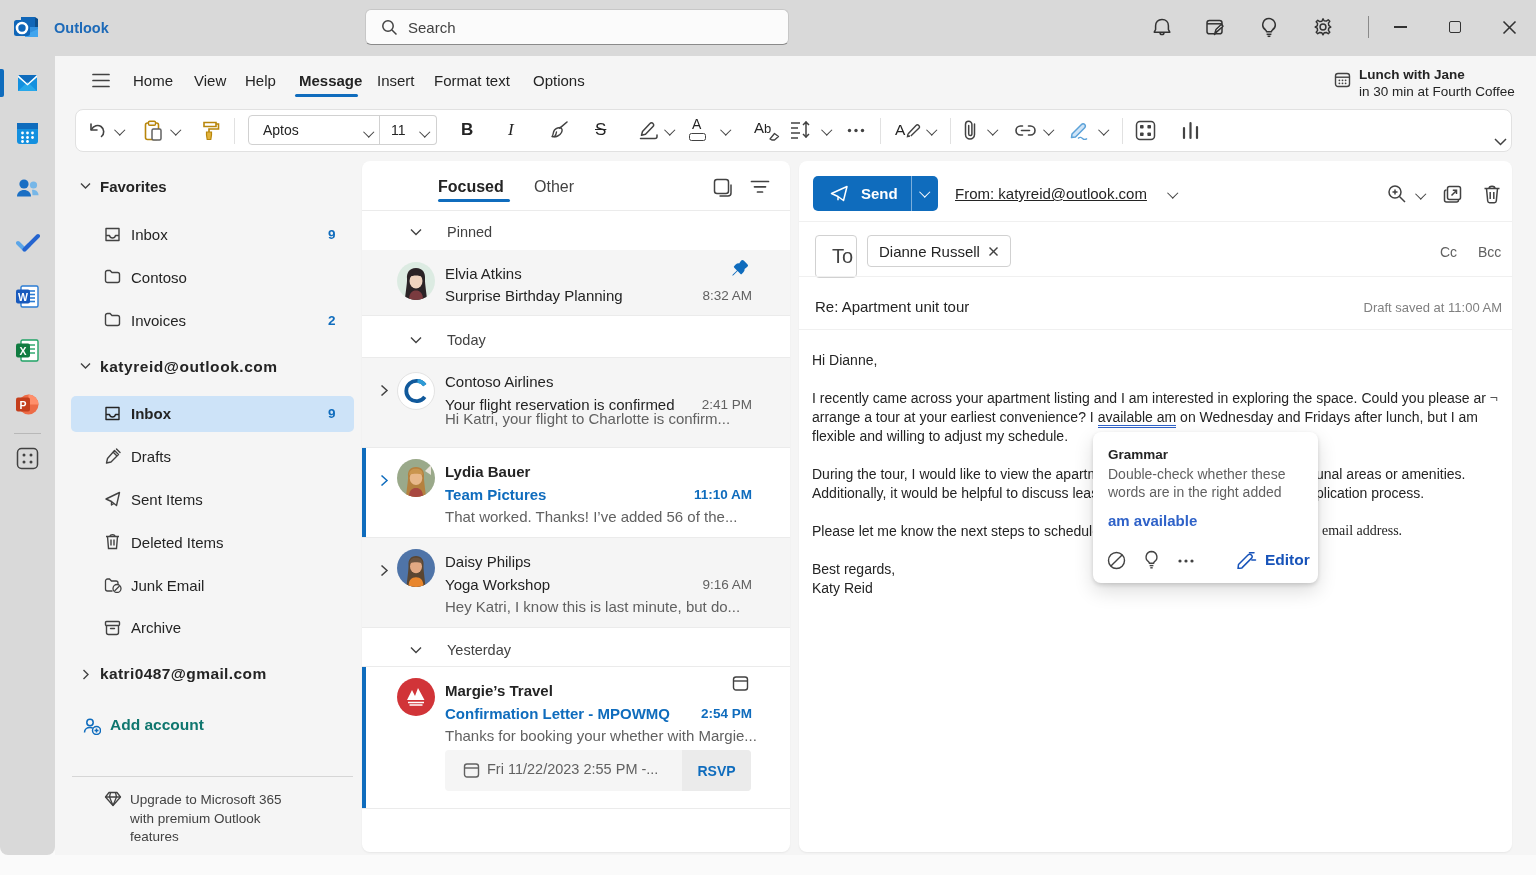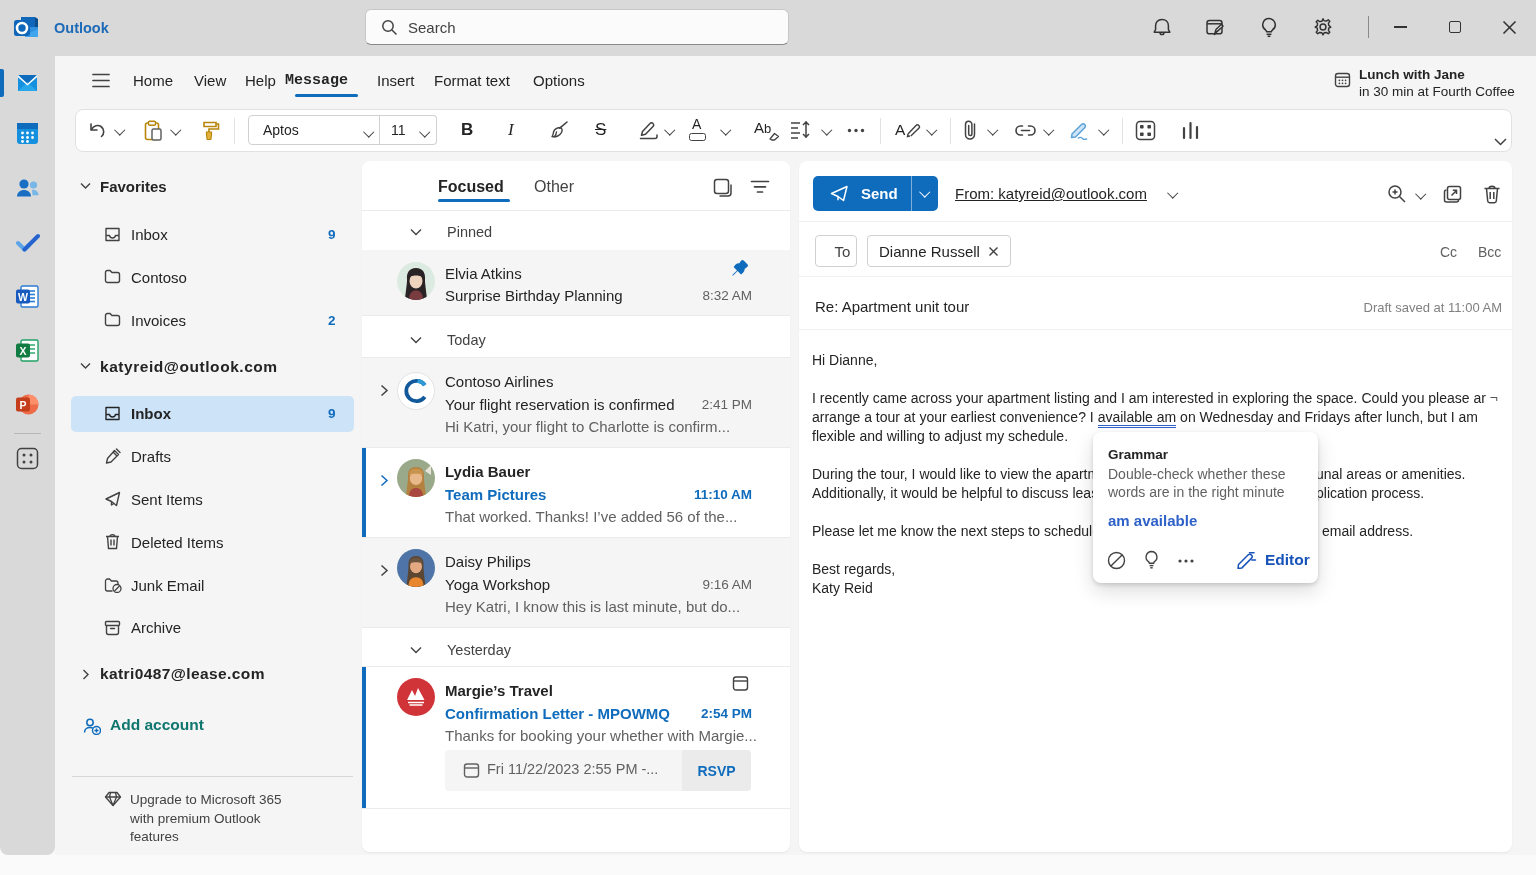--- a/index.html
+++ b/index.html
@@ -211,21 +211,21 @@
 <div class="abs" id="hamburger" style="left:92px; top:73px;">
     <svg width="18" height="15" viewBox="0 0 18 15" stroke="#424242" stroke-width="1.7" stroke-linecap="round">
       <line x1="1" y1="1.5" x2="17" y2="1.5"></line>
       <line x1="1" y1="7.5" x2="17" y2="7.5"></line>
       <line x1="1" y1="13.5" x2="17" y2="13.5"></line>
     </svg>
   </div>
 <div class="abs menuitem" style="left:133px;">Home</div>
 <div class="abs menuitem" style="left:194px;">View</div>
 <div class="abs menuitem" style="left:245px;">Help</div>
-<div class="abs menuitem bold" style="left:285px;font-family:Liberation Mono, monospace;">Message</div>
+<div class="abs menuitem bold" style="left:299px;">Message</div>
 <div class="abs" id="msg-underline"></div>
 <div class="abs menuitem" style="left:377px;">Insert</div>
 <div class="abs menuitem" style="left:434px;">Format text</div>
 <div class="abs menuitem" style="left:533px;">Options</div>
 <div class="abs" id="lunch">
   <div class="abs" style="left:1334px; top:71px;">
       <svg width="17" height="17" viewBox="0 0 17 17" fill="none" stroke="#424242" stroke-width="1.4">
         <rect x="1.5" y="2.5" width="14" height="13" rx="2.5"></rect>
         <line x1="1.5" y1="6.2" x2="15.5" y2="6.2"></line>
         <g fill="#424242" stroke="none">
@@ -475,21 +475,21 @@
         <line x1="6.5" y1="8.5" x2="10.5" y2="8.5" stroke-linecap="round"></line>
       </svg>
     </div>
   <div class="abs sb-tx" style="left:131px; top:619px;">Archive</div>
 
   <div class="abs" style="left:82px; top:669px;">
       <svg width="8" height="11" viewBox="0 0 8 11" fill="none" stroke="#424242" stroke-width="1.4">
         <path d="M1.5 1 L6 5.5 L1.5 10"></path>
       </svg>
     </div>
-  <div class="abs bold" style="left:100px; top:665px; font-size:15.5px; letter-spacing:0.4px;">katri0487@lease.com</div>
+  <div class="abs bold" style="left:100px; top:665px; font-size:15.5px; letter-spacing:0.4px;">katri0487@gmail.com</div>
 
   <div class="abs" style="left:83px; top:717px;">
       <svg width="18" height="18" viewBox="0 0 18 18" fill="none" stroke="#0f6cbd" stroke-width="1.5">
         <circle cx="7" cy="5.5" r="3.2"></circle>
         <path d="M1.5 15.5 c0-3.2 2.5-5 5.5-5 c1 0 2 .2 2.8.6"></path>
         <circle cx="13.5" cy="13.5" r="4"></circle>
         <path d="M13.5 11.5 L13.5 15.5 M11.5 13.5 L15.5 13.5"></path>
       </svg>
     </div>
   <div class="abs bold" style="left:110px; top:716px; font-size:15.5px; color:#0f766e;">Add account</div>
@@ -570,21 +570,21 @@
         <svg width="36" height="36" viewBox="0 0 36 36">
           <g fill="none">
             <path d="M26.8 12.1 A10.2 10.2 0 1 0 26.8 23.9" stroke="#11599b" stroke-width="3.8"></path>
             <path d="M19.5 7.8 A10.2 10.2 0 0 1 26.8 12.1" stroke="#2e9bd6" stroke-width="3.8"></path>
           </g>
         </svg>
       </div>
     <div class="abs l-name" style="top:15px;">Contoso Airlines</div>
     <div class="abs l-subj" style="top:38px;">Your flight reservation is confirmed</div>
     <div class="abs l-time" style="right:38px; top:39px;">2:41 PM</div>
-    <div class="abs l-prev" style="top:60px;">Hi Katri, your flight to Charlotte is confirm...</div>
+    <div class="abs l-prev" style="top:52px;">Hi Katri, your flight to Charlotte is confirm...</div>
   </div>
   <div class="abs rowline" style="top:286px;"></div>
 
   <div class="abs" style="left:0; top:287px; width:428px; height:89px; background:#fff;">
     <div class="abs bluebar" style="top:0; height:89px;"></div>
     <div class="abs exp-chev" style="top:26px;">
         <svg width="9" height="13" viewBox="0 0 9 13" fill="none" stroke="#0f6cbd" stroke-width="1.5">
           <path d="M1.5 1.5 L7 6.5 L1.5 11.5"></path>
         </svg>
       </div>
@@ -698,21 +698,21 @@
         <path d="M9.5 11.5 L14.5 6.5 M10.8 6.3 L14.5 6.3 L14.5 10"></path>
       </svg>
     </div>
   <div class="abs" style="left:684px; top:23px;">
       <svg width="18" height="20" viewBox="0 0 18 20" fill="none" stroke="#424242" stroke-width="1.5">
         <path d="M1.5 4.5 L16.5 4.5 M6 4.5 C6 1.5 12 1.5 12 4.5 M3.5 4.5 L4.7 17 a2 2 0 0 0 2 1.8 L11.3 18.8 a2 2 0 0 0 2 -1.8 L14.5 4.5 M7.2 8 L7.2 15 M10.8 8 L10.8 15"></path>
       </svg>
     </div>
   <div class="abs cline" style="top:60px;"></div>
 
-  <div class="abs" style="left:16px; top:74px; width:42px; height:32px; border:1px solid #d1d1d1; border-radius:4px; display:flex; align-items:center; justify-content:center; font-size:15px; color:#424242;padding-left:13px;">To</div>
+  <div class="abs" style="left:16px; top:74px; width:42px; height:43px; border:1px solid #d1d1d1; border-radius:4px; display:flex; align-items:center; justify-content:center; font-size:20px; color:#424242;padding-left:13px;">To</div>
   <div class="abs" style="left:68px; top:74px; height:32px; border:1px solid #d1d1d1; border-radius:4px; display:flex; align-items:center; padding:0 11px; font-size:15px; color:#242424;">Dianne Russell<svg style="margin-left:8px;" width="11" height="11" viewBox="0 0 11 11" stroke="#424242" stroke-width="1.4">
         <line x1="1.5" y1="1.5" x2="9.5" y2="9.5"></line>
         <line x1="9.5" y1="1.5" x2="1.5" y2="9.5"></line>
       </svg></div>
   <div class="abs" style="left:641px; top:83px; font-size:14px; color:#616161;">Cc</div>
   <div class="abs" style="left:679px; top:83px; font-size:14px; color:#616161;">Bcc</div>
   <div class="abs cline" style="top:115px;"></div>
 
   <div class="abs" style="left:16px; top:137px; font-size:15px; color:#242424;">Re: Apartment unit tour</div>
   <div class="abs" style="right:10px; top:139px; font-size:13px; color:#808080;">Draft saved at 11:00 AM</div>
@@ -720,27 +720,27 @@
 
   <div class="abs body-line" style="top:191px;">Hi Dianne,</div>
   <div class="abs body-line" style="top:248px;">arrange a tour at your earliest convenience? I <span id="gram">available am</span> on Wednesday and Fridays after lunch, but I am</div>
   <div class="abs body-line" style="top:229px;">I recently came across your apartment listing and I am interested in exploring the space. Could you please ar&nbsp;<span style="color:#555;">¬</span></div>
   <div class="abs body-line" style="top:267px;">flexible and willing to adjust my schedule.</div>
   <div class="abs body-line" style="top:305px;">During the tour, I would like to view the apartment an</div>
     <div class="abs body-line" style="left:517px; top:305px;">unal areas or amenities.</div>
   <div class="abs body-line" style="top:324px;">Additionally, it would be helpful to discuss lease term</div>
     <div class="abs body-line" style="left:517px; top:324px;">plication process.</div>
   <div class="abs body-line" style="top:362px;">Please let me know the next steps to schedule a visit</div>
-    <div class="abs body-line" style="left:523px; top:362px;">email address.</div>
+    <div class="abs body-line" style="left:523px; top:362px;font-family:Liberation Serif, serif;">email address.</div>
   <div class="abs body-line" style="top:400px;">Best regards,</div>
   <div class="abs body-line" style="top:419px;">Katy Reid</div>
 </div>
 <div class="abs" id="popup">
   <div class="abs bold" style="left:15px; top:15px; font-size:13.5px;">Grammar</div>
-  <div class="abs" style="left:15px; top:33px; width:180px; font-size:14px; line-height:18px; color:#616161;">Double-check whether these words are in the right minute</div>
+  <div class="abs" style="left:15px; top:33px; width:180px; font-size:14px; line-height:18px; color:#616161;">Double-check whether these words are in the right added</div>
   <div class="abs bold" style="left:15px; top:80px; font-size:15px; color:#2f62c8;">am available</div>
   <div class="abs" style="left:14px; top:119px;">
       <svg width="19" height="19" viewBox="0 0 19 19" fill="none" stroke="#424242" stroke-width="1.4">
         <circle cx="9.5" cy="9.5" r="8"></circle>
         <line x1="3.9" y1="15.1" x2="15.1" y2="3.9"></line>
       </svg>
     </div>
   <div class="abs" style="left:51px; top:118px;">
       <svg width="15" height="20" viewBox="0 0 15 20" fill="none" stroke="#424242" stroke-width="1.4">
         <path d="M7.5 1.5 a5.6 5.6 0 0 1 3 10.2 c-.6.4-.8.9-.8 1.6 l-4.4 0 c0-.7-.2-1.2-.8-1.6 A5.6 5.6 0 0 1 7.5 1.5 Z" stroke-linejoin="round"></path>

